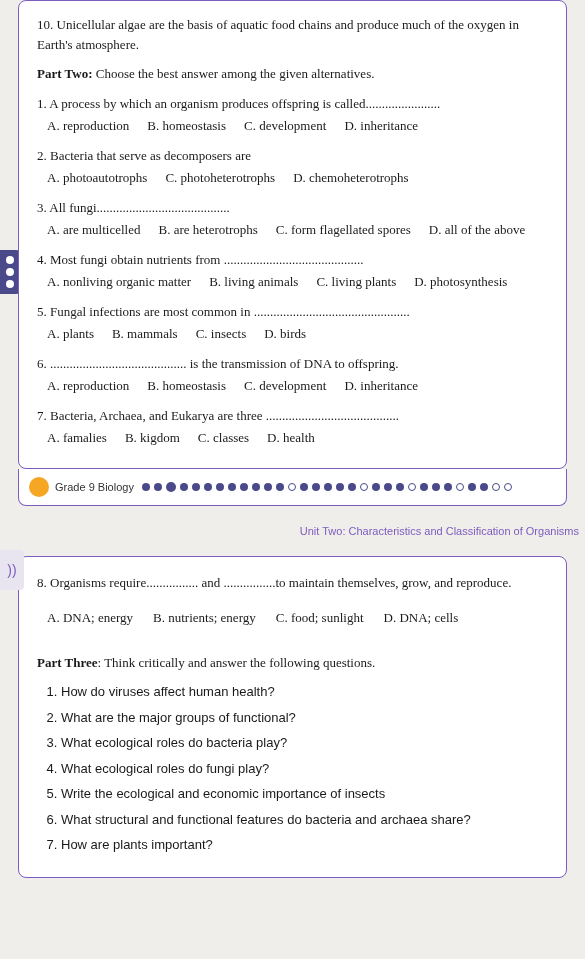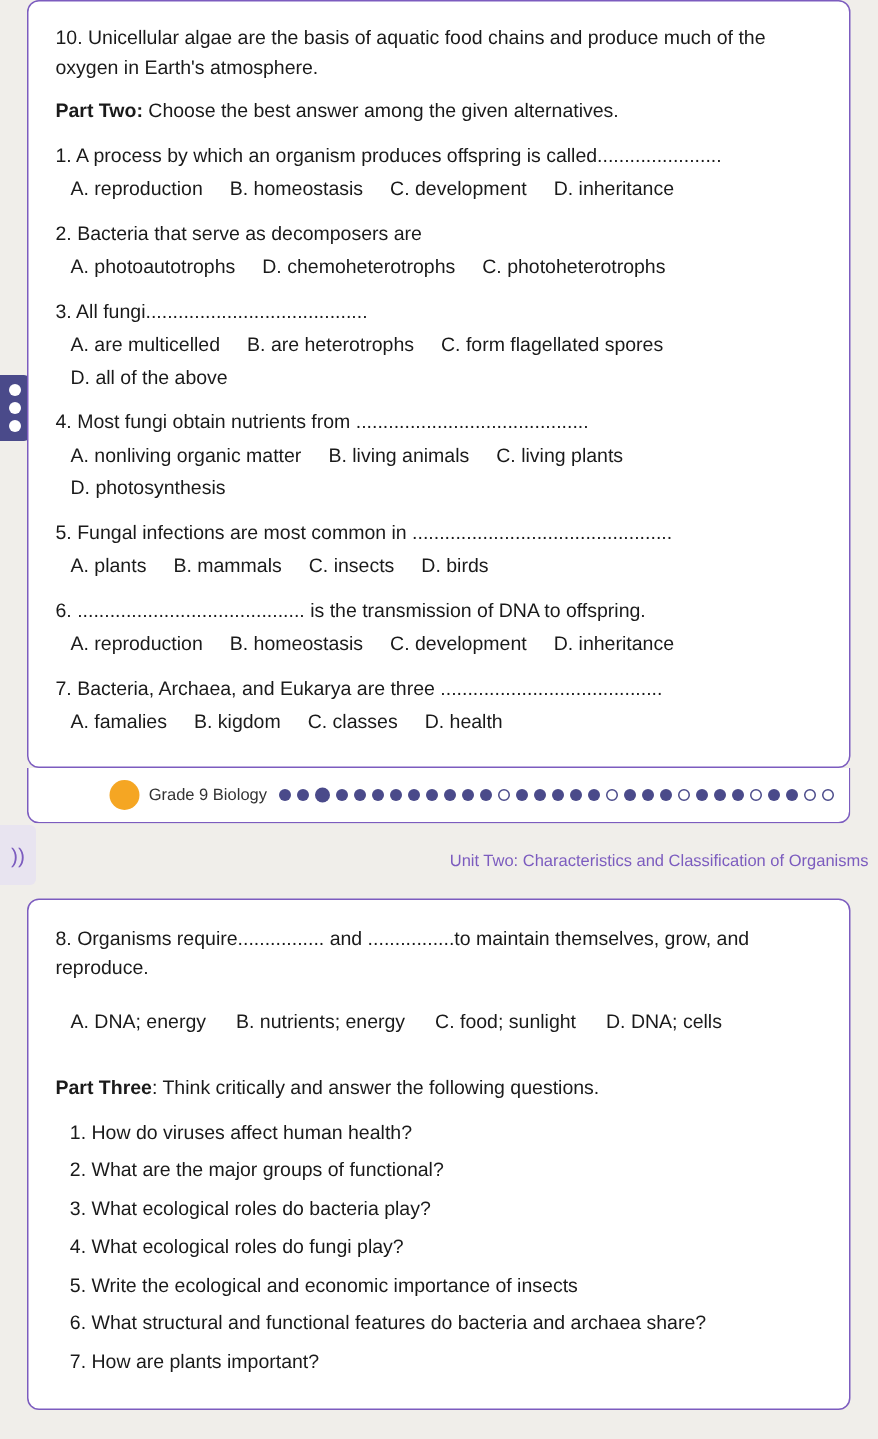--- a/index.html
+++ b/index.html
@@ -23,20 +23,21 @@
       margin: 0 18px 0 18px;
       border-radius: 8px;
       border: 1.5px solid #7c5cbf;
       padding: 14px 18px 10px 18px;
       position: relative;
     }
 
     .question-block {
       margin-bottom: 10px;
       line-height: 1.5;
+      font-family: Liberation Serif, serif;
     }
 
     .question-block .q-text {
       display: block;
       margin-bottom: 3px;
     }
 
     .options-row {
       display: flex;
       flex-wrap: wrap;
@@ -57,21 +58,20 @@
     .pagination-bar {
       display: flex;
       align-items: center;
       background: white;
       margin: 0 18px;
       border-top: none;
       border-radius: 0 0 8px 8px;
       border: 1.5px solid #7c5cbf;
       border-top: none;
       padding: 8px 10px;
-      justify-content: flex-end;
     }
 
     .grade-label {
       display: flex;
       align-items: center;
       gap: 6px;
       font-size: 11px;
       color: #333;
       margin-right: 8px;
       white-space: nowrap;
@@ -217,22 +217,22 @@
       <span class="option">B.  homeostasis</span>
       <span class="option">C. development</span>
       <span class="option">D. inheritance</span>
     </div>
   </div>
 
   <div class="question-block">
     <span class="q-text">2. Bacteria that serve as decomposers are</span>
     <div class="options-row">
       <span class="option">A. photoautotrophs</span>
+      <span class="option">C. photoheterotrophs</span>
       <span class="option">D. chemoheterotrophs</span>
-      <span class="option">C. photoheterotrophs</span>
     </div>
   </div>
 
   <div class="question-block">
     <span class="q-text">3. All fungi.........................................</span>
     <div class="options-row">
       <span class="option">A. are multicelled</span>
       <span class="option">B. are heterotrophs</span>
       <span class="option">C. form flagellated spores</span>
       <span class="option">D. all of the above</span>

